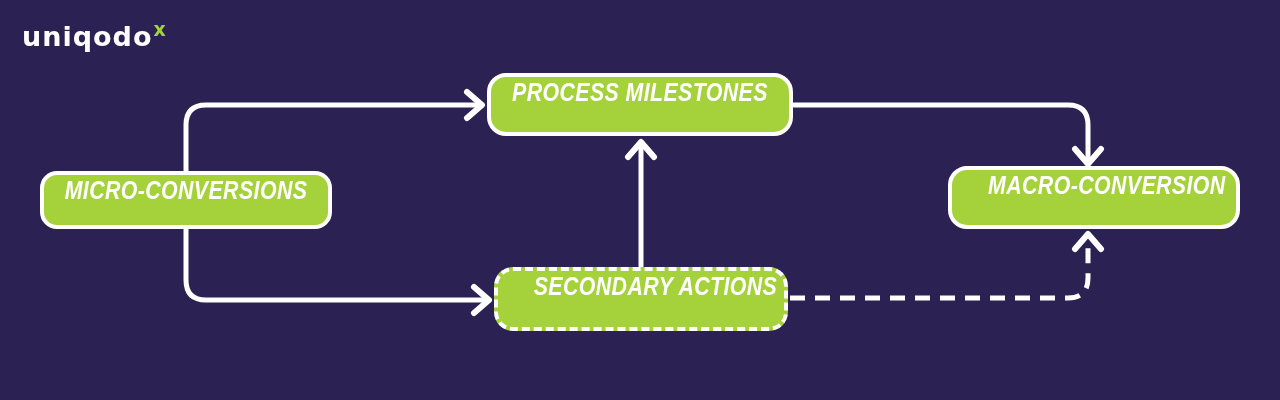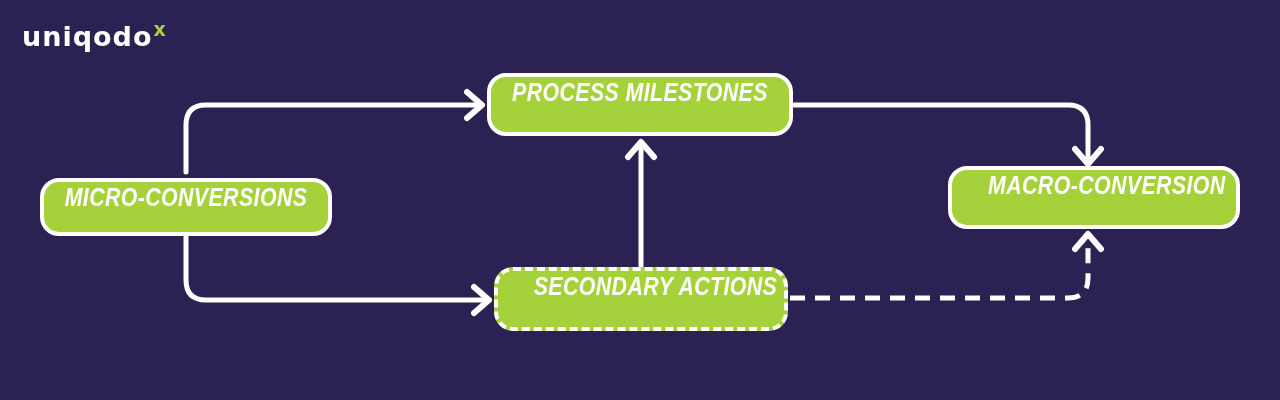--- a/index.html
+++ b/index.html
@@ -88,21 +88,21 @@
     color:#ffffff;
     font-weight:700;
     font-style:italic;
     font-size:26px;
     letter-spacing:0.5px;
     white-space:nowrap;
     transform:scaleX(0.82);
     transform-origin:center;
     padding-bottom:2px;
   }
-  #node-micro{left:40px;top:178px;width:292px;height:58px;}
+  #node-micro{left:40px;top:171px;width:292px;height:58px;border-radius:17px;}
   #node-process{left:487px;top:73px;width:306px;height:63px;}
   #node-secondary{left:494px;top:267px;width:294px;height:64px;padding-left:28px;}
   #node-macro{left:948px;top:166px;width:292px;height:63px;padding-left:25px;}
 </style>
 </head>
 <body>
 
 <div class="canvas">
 
   <div class="logo">

